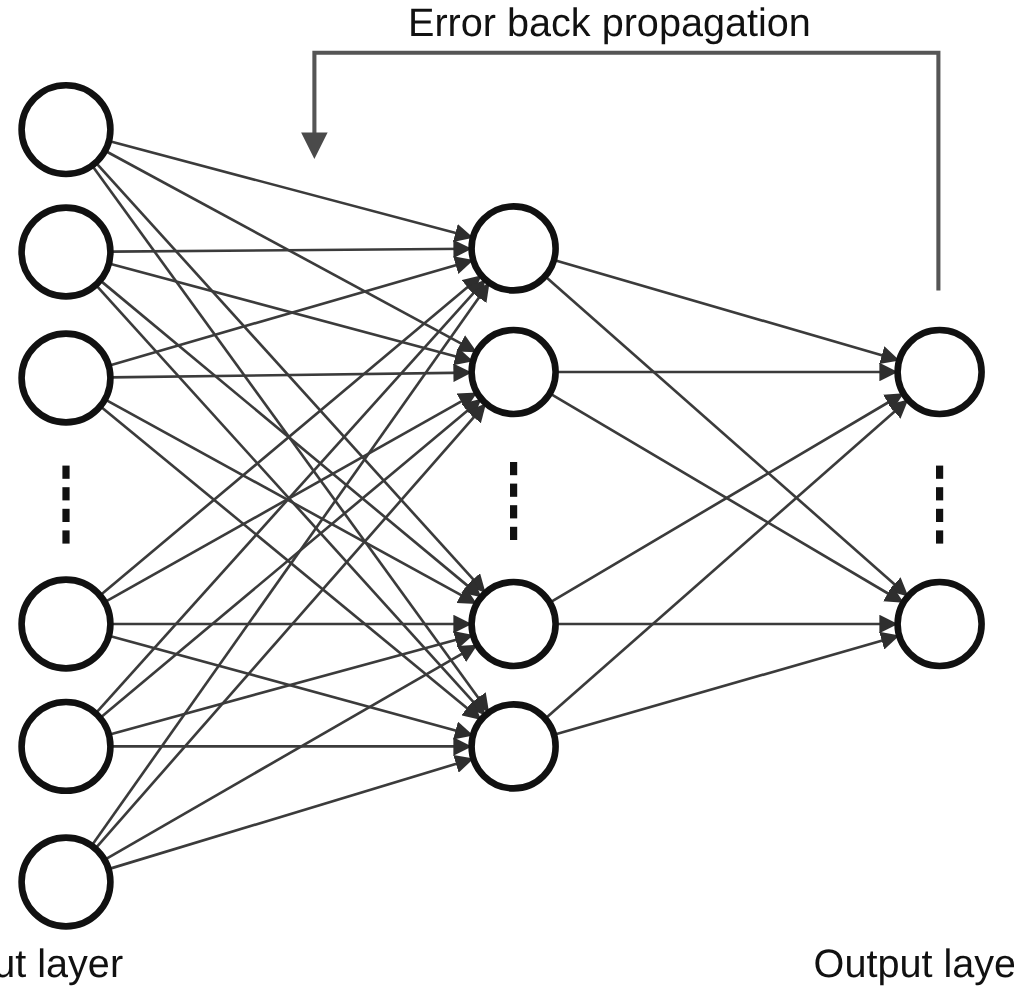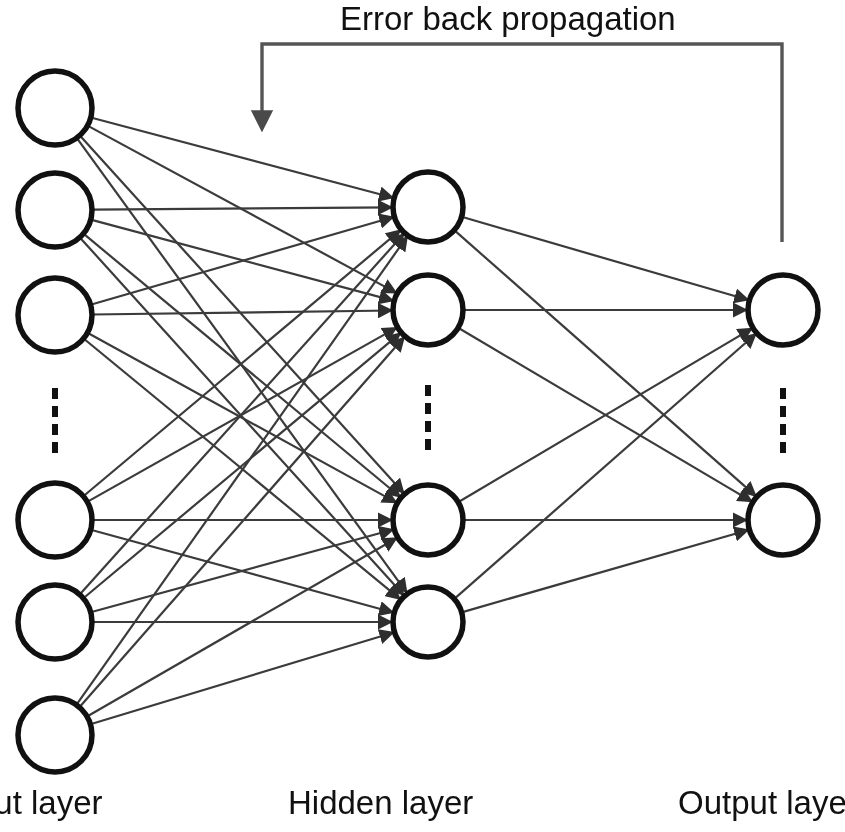--- a/index.html
+++ b/index.html
@@ -124,16 +124,15 @@
         <rect x="425" y="421" width="6" height="11" fill="#111111"></rect>
         <rect x="425" y="439" width="6" height="11" fill="#111111"></rect>
         <rect x="780" y="388" width="6" height="11" fill="#111111"></rect>
         <rect x="780" y="406" width="6" height="11" fill="#111111"></rect>
         <rect x="780" y="424" width="6" height="11" fill="#111111"></rect>
         <rect x="780" y="442" width="6" height="11" fill="#111111"></rect>
       </g>
   </svg>
 
   <div class="layer-label" id="label-input">put layer</div>
-  <div class="layer-label" id="label-hidden">Hidden layer</div>
   <div class="layer-label" id="label-output">Output laye</div>
 
 </div>
 
 </body></html>

